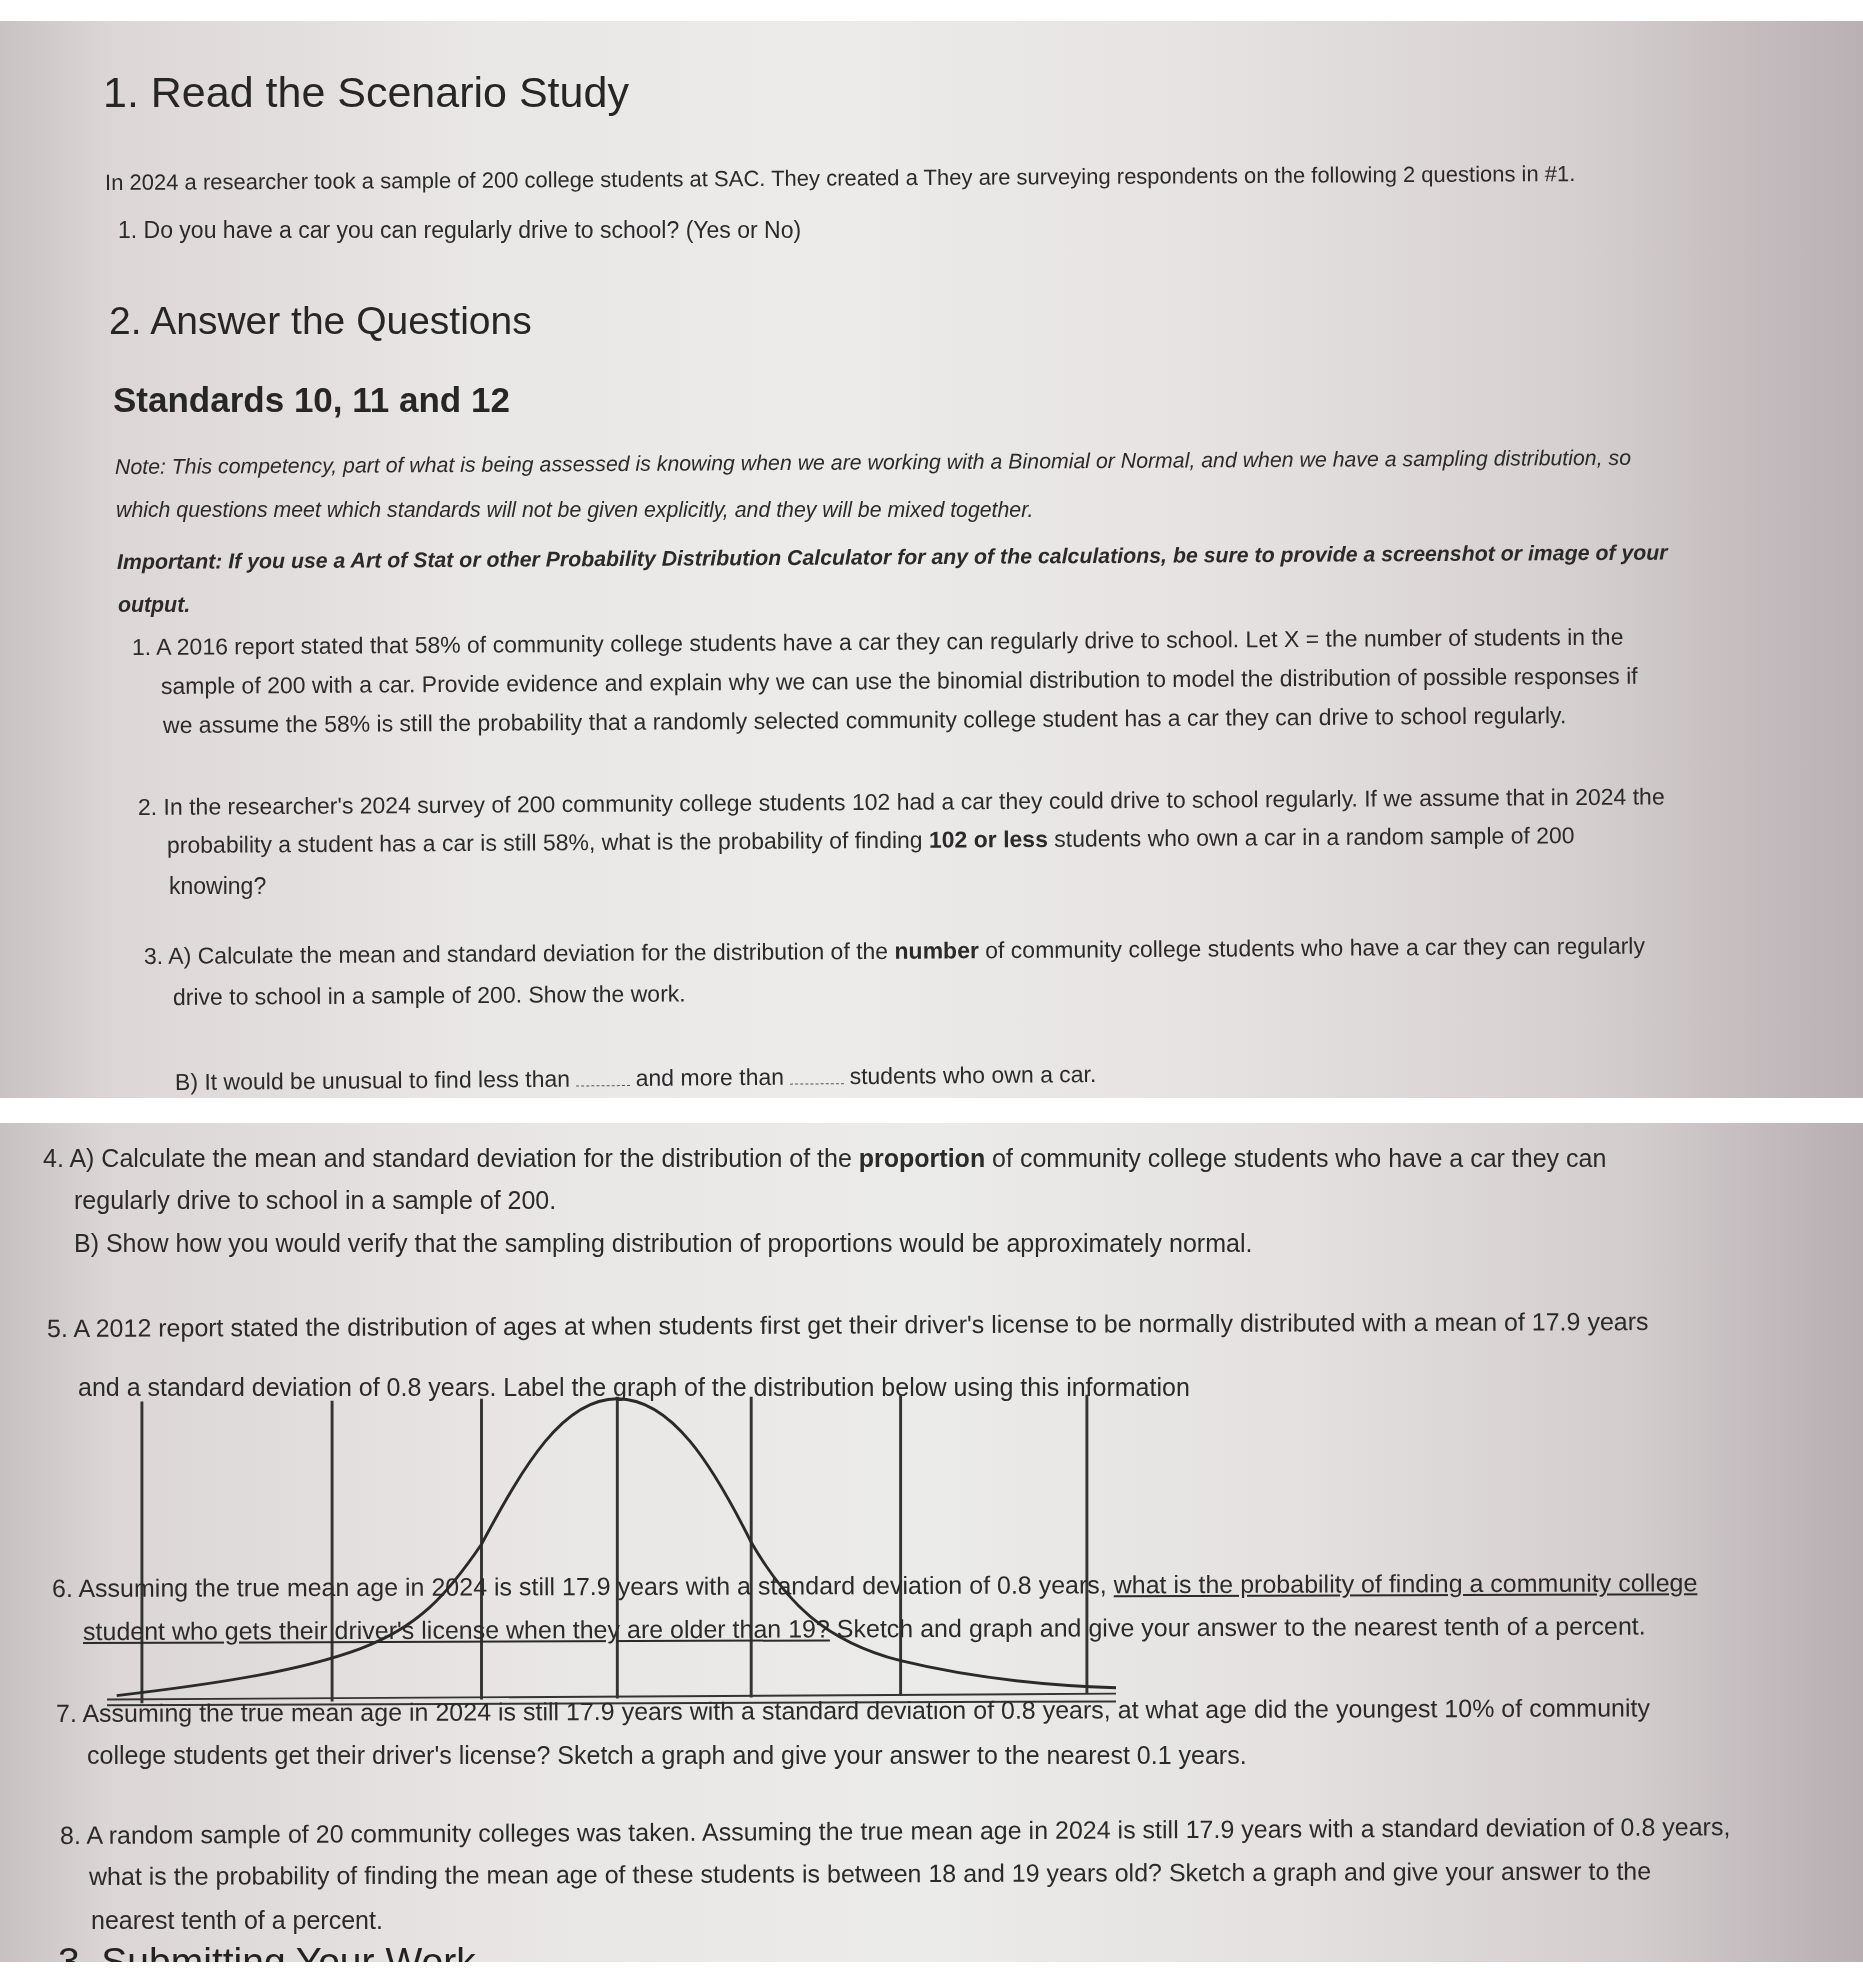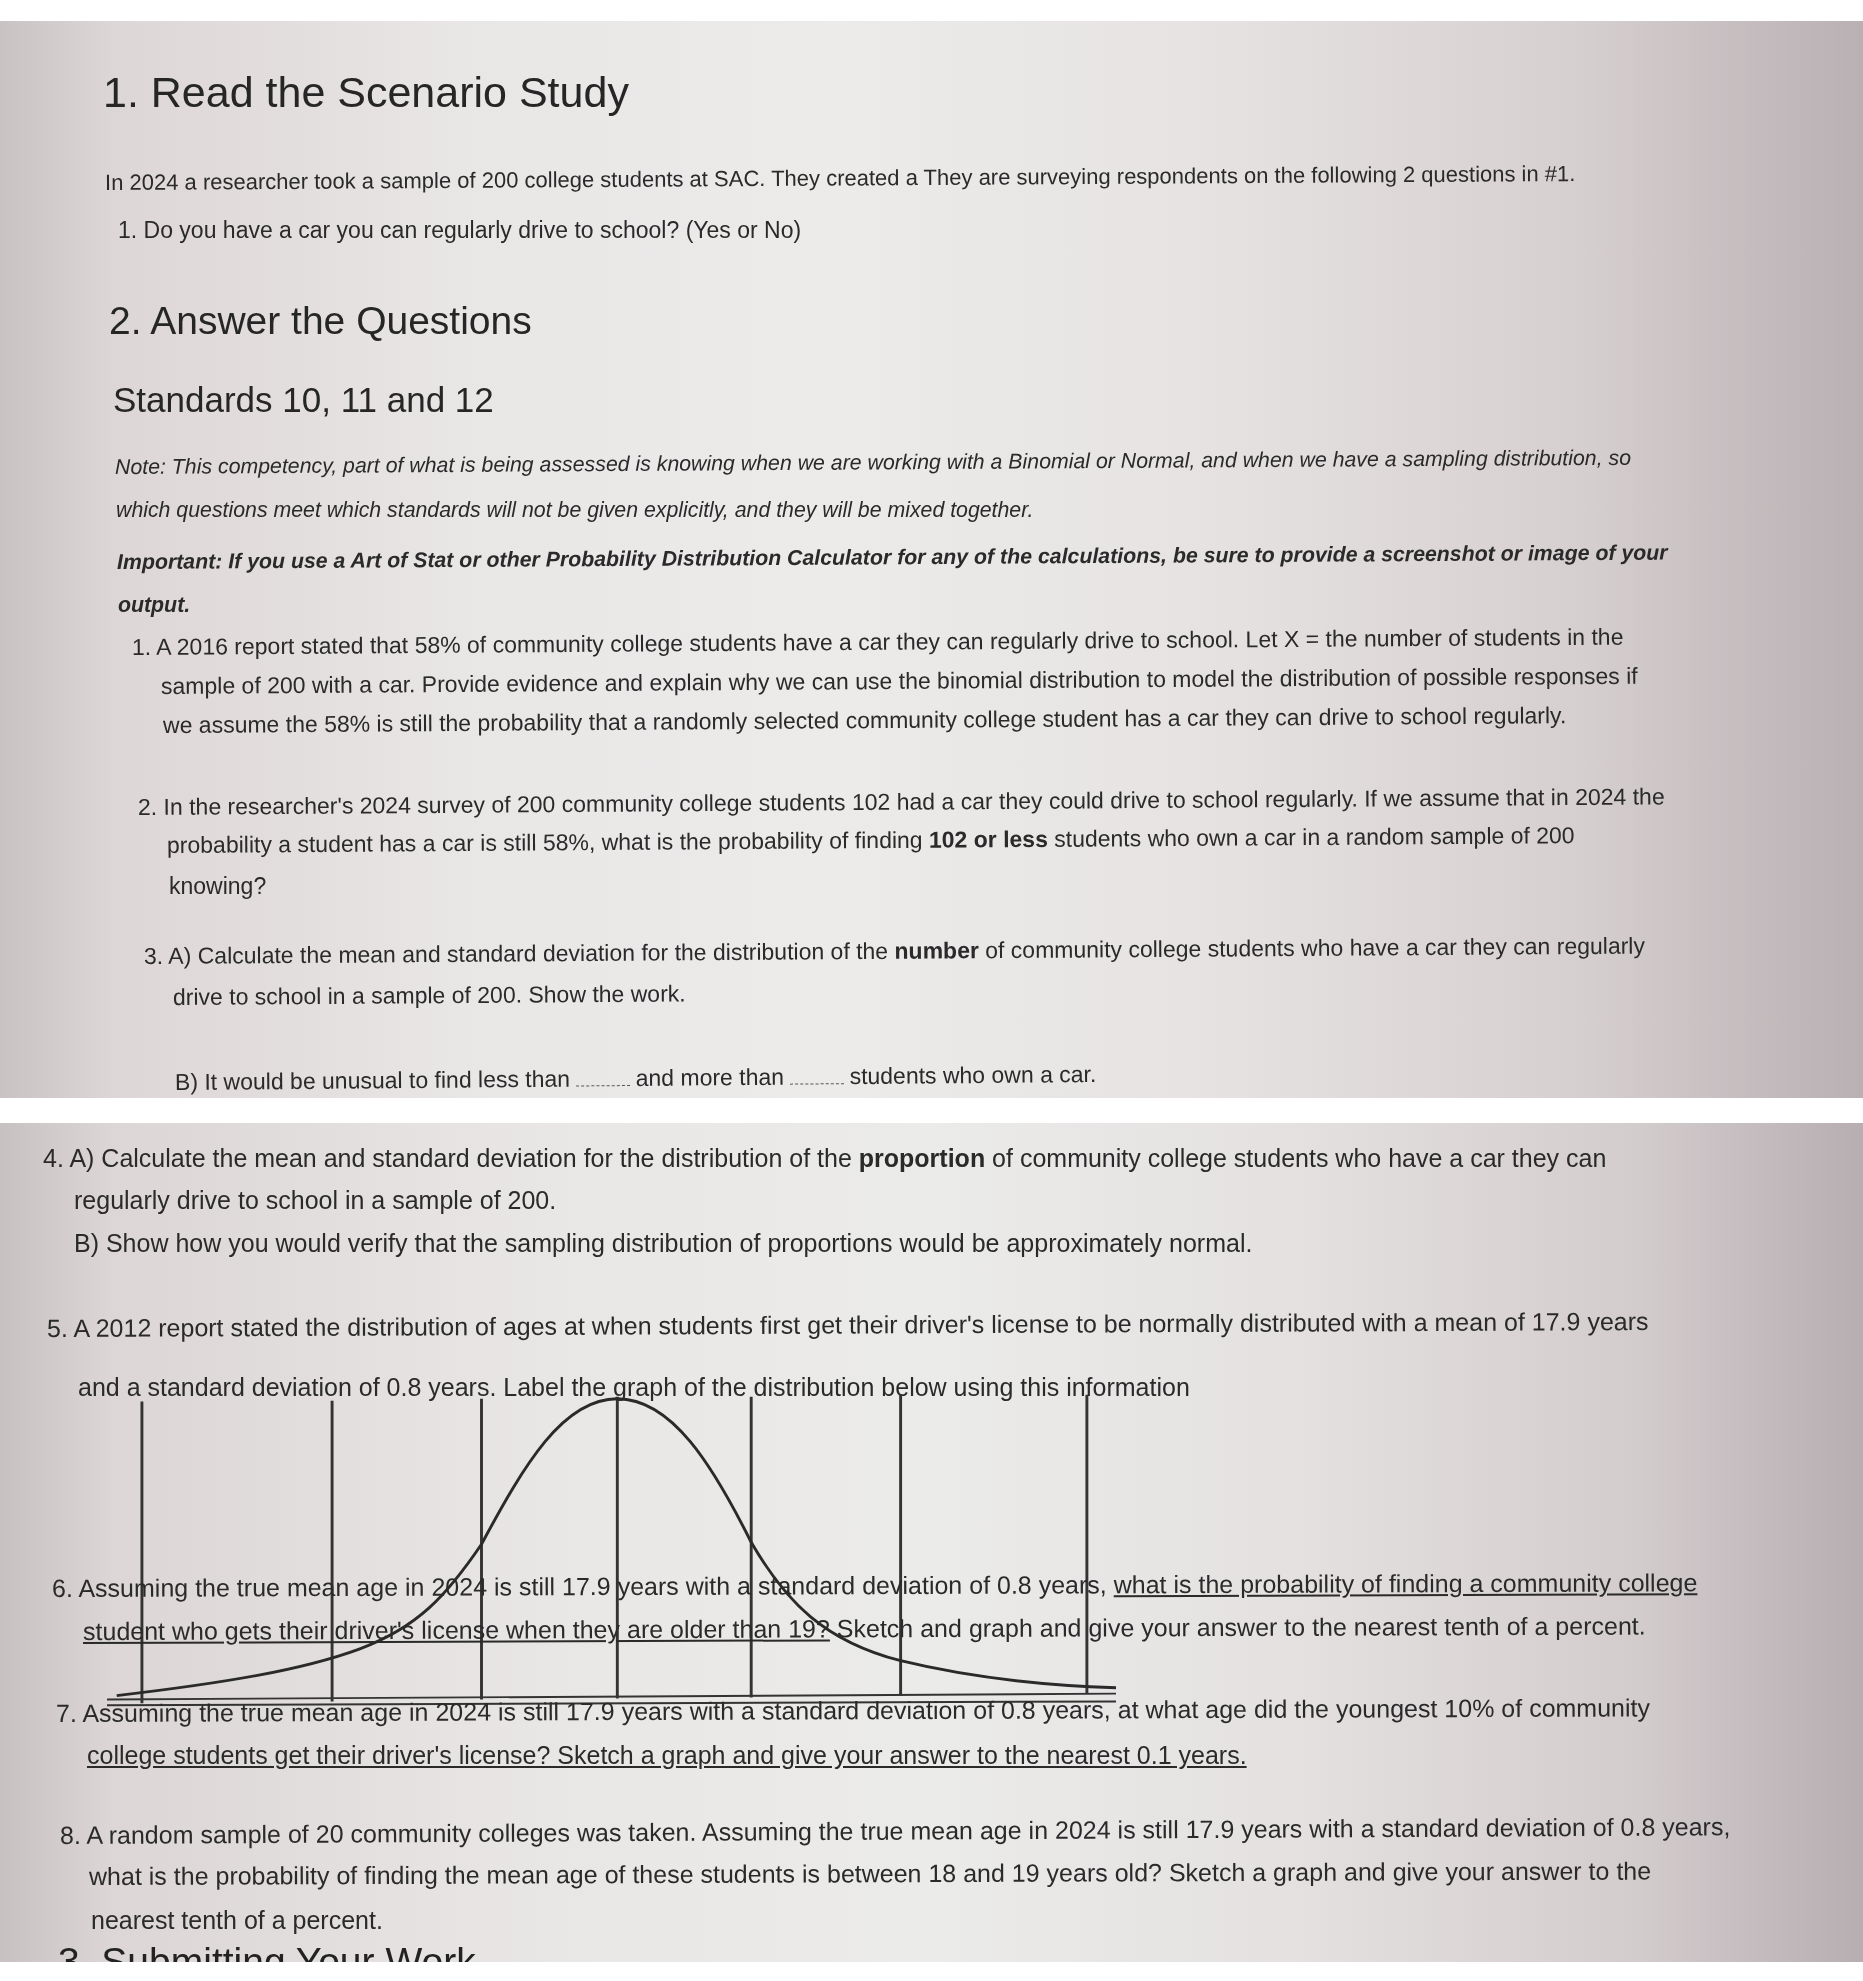--- a/index.html
+++ b/index.html
@@ -22,21 +22,21 @@
       height: 1077px;
       background: linear-gradient(90deg, #c9c2c2 0%, #ddd6d6 6%, #e9e6e6 25%, #ecebea 45%, #e6e2e2 65%, #d6cfd0 85%, #b8b0b2 100%);
     }
     .photo-bottom {
       top: 1123px;
       height: 839px;
       background: linear-gradient(90deg, #c8c1c2 0%, #dcd6d6 6%, #e9e7e6 30%, #ebebea 50%, #e4e0e0 70%, #d3cccd 88%, #b6aeb1 100%);
     }
     .abs { position: absolute; white-space: nowrap; }
     .h1 { font-size: 43px; font-weight: 400; color: #262626; }
-    .h3 { font-size: 35px; font-weight: 400; color: #262626; }
+    .h3 { font-size: 35px; font-weight: 700; color: #262626; }
     .p  { font-size: 23px; line-height: 39px; color: #2a2a2a; }
     .p-big { font-size: 25px; line-height: 43px; color: #2a2a2a; }
     .italic { font-style: italic; }
     .bold { font-weight: 700; }
     .u { text-decoration: underline; }
     .blank { display: inline-block; width: 54px; border-bottom: 1.9px dashed #555; margin: 0 5.8px; vertical-align: baseline; height: 1px; }
     .chart {
       position: absolute;
       left: 107px;
       top: 264px;
@@ -143,21 +143,21 @@
     <div class="abs p-big" style="left:52px; top:444px; transform:rotate(-0.2deg); transform-origin:left;">
       <span>6. Assuming the true mean age in 2024 is still 17.9 years with a standard deviation of 0.8 years, </span><span class="u">what is the probability of finding a community college</span>
     </div>
     <div class="abs p-big" style="left:83px; top:487px; transform:rotate(-0.2deg); transform-origin:left;">
       <span class="u">student who gets their driver's license when they are older than 19?</span><span> Sketch and graph and give your answer to the nearest tenth of a percent.</span>
     </div>
   </div>
 
   <div>
     <div class="abs p-big" style="left:56px; top:569px; transform:rotate(-0.2deg); transform-origin:left;">7. Assuming the true mean age in 2024 is still 17.9 years with a standard deviation of 0.8 years, at what age did the youngest 10% of community</div>
-    <div class="abs p-big" style="left:87px; top:611px;text-decoration:underline;">college students get their driver's license? Sketch a graph and give your answer to the nearest 0.1 years.</div>
+    <div class="abs p-big" style="left:87px; top:611px;">college students get their driver's license? Sketch a graph and give your answer to the nearest 0.1 years.</div>
   </div>
 
   <div>
     <div class="abs p-big" style="left:60px; top:691px; transform:rotate(-0.3deg); transform-origin:left;">8. A random sample of 20 community colleges was taken. Assuming the true mean age in 2024 is still 17.9 years with a standard deviation of 0.8 years,</div>
     <div class="abs p-big" style="left:89px; top:732px; transform:rotate(-0.2deg); transform-origin:left;">what is the probability of finding the mean age of these students is between 18 and 19 years old? Sketch a graph and give your answer to the</div>
     <div class="abs p-big" style="left:91px; top:776px;">nearest tenth of a percent.</div>
   </div>
 
   <div class="cutoff">3. Submitting Your Work</div>
 </div>

